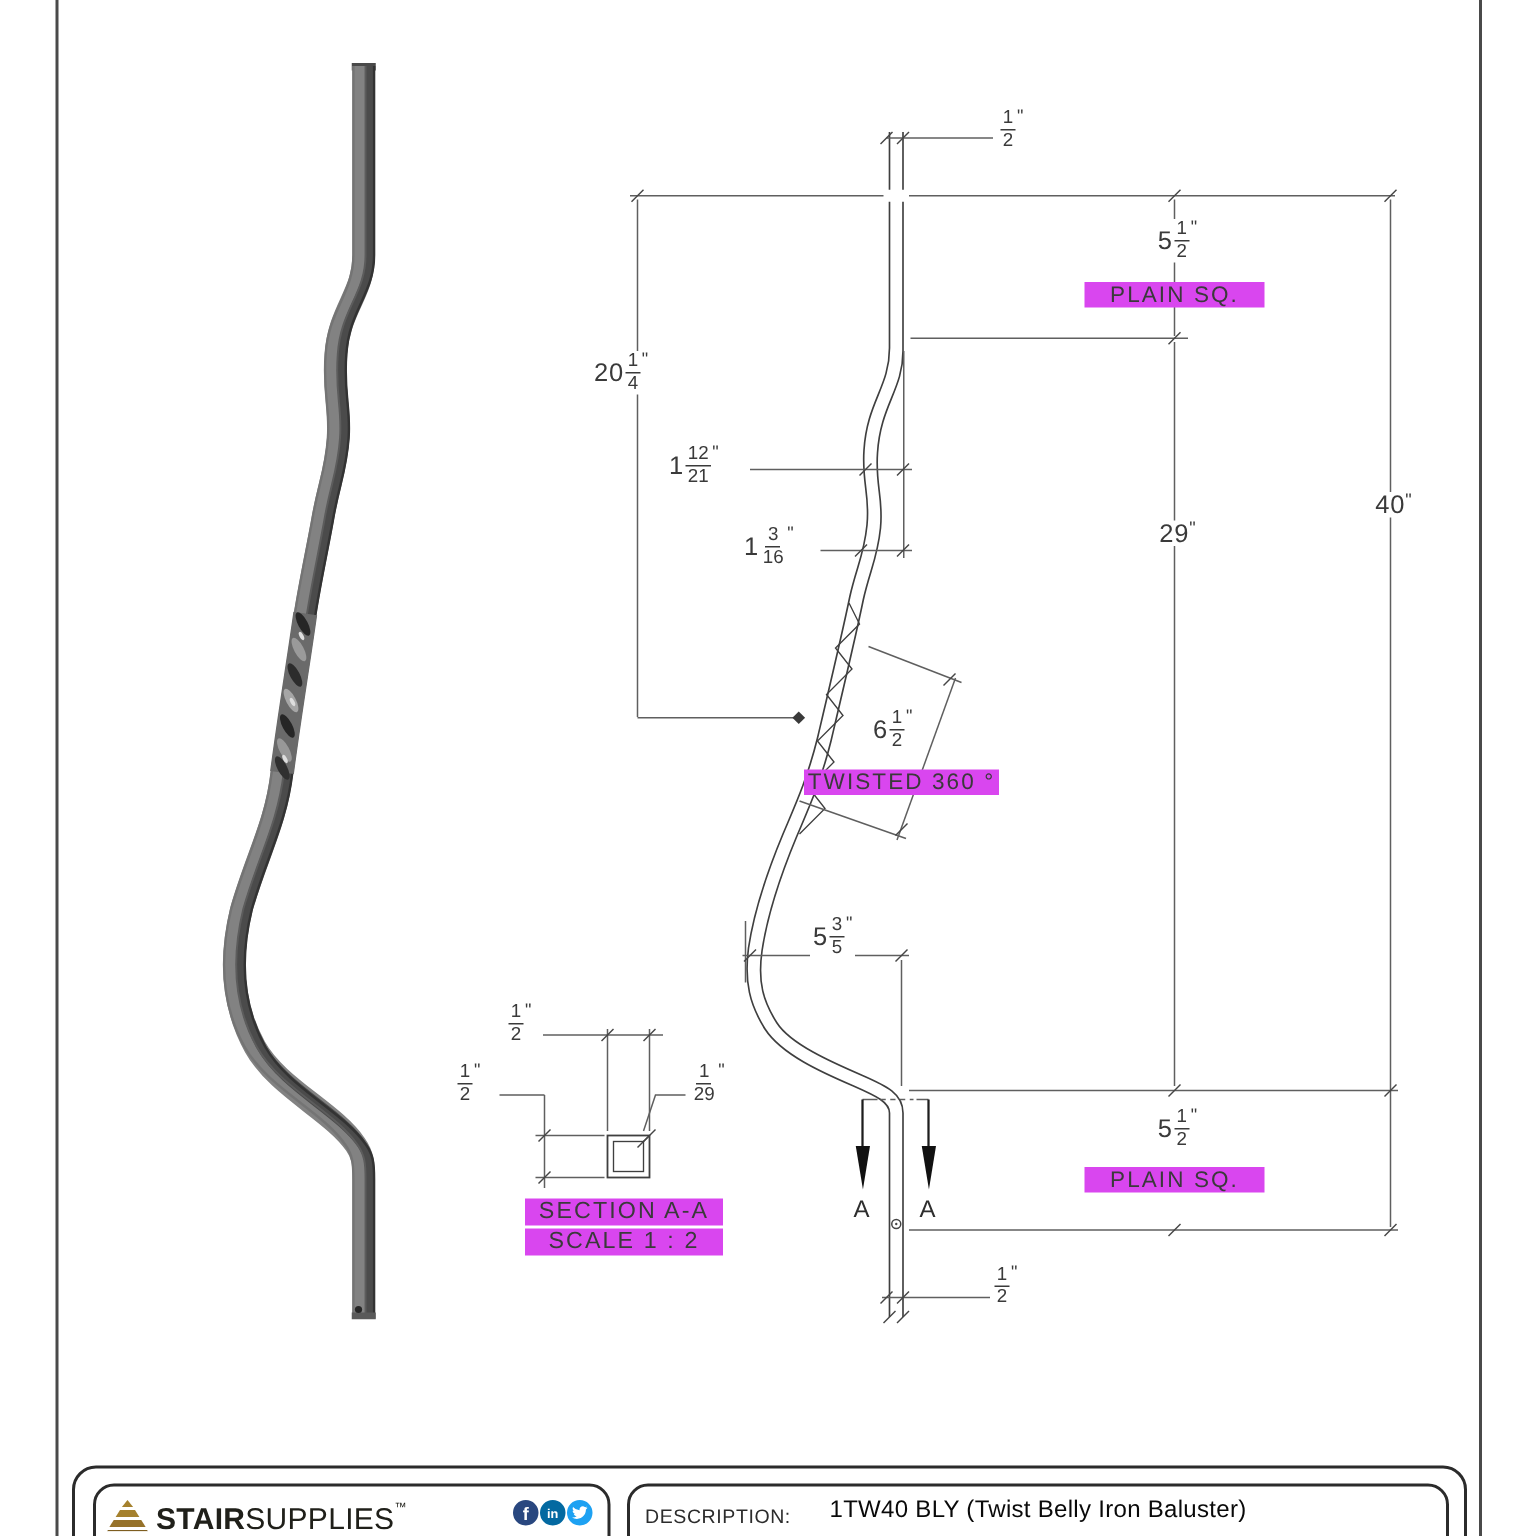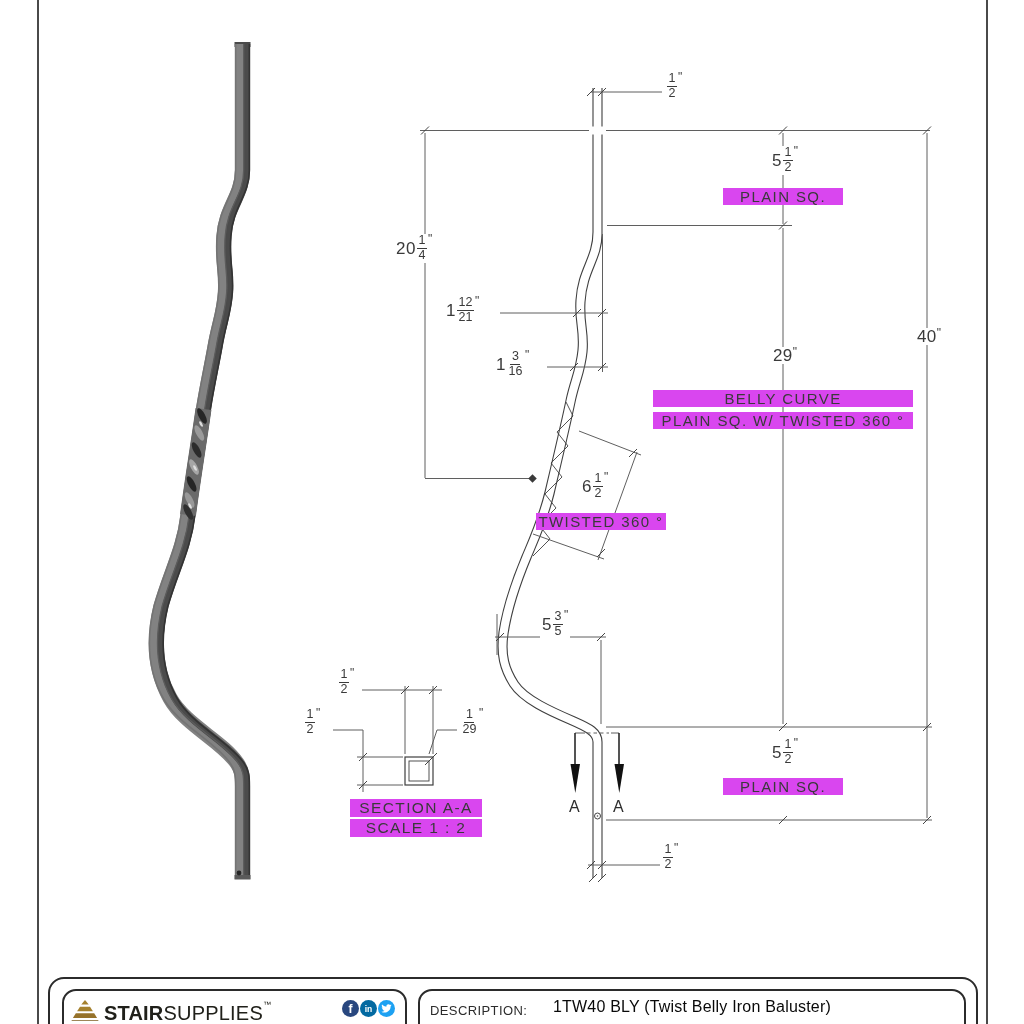--- a/index.html
+++ b/index.html
@@ -210,22 +210,20 @@
     <span class="whole">40</span>
 
     <span class="unit">"</span>
   </div>
 
   <div class="dim ctr" style="left:653px;top:347px;width:260px;">
     <span class="whole">29</span>
 
     <span class="unit">"</span>
   </div>
-  <div class="lbl" style="left:653px;top:390px;width:260px;">BELLY CURVE</div>
-  <div class="lbl" style="left:653px;top:412px;width:260px;">PLAIN SQ. W/ TWISTED 360 °</div>
 
   <div class="dim" style="left:580px;top:472px;">
     <span class="whole">6</span>
     <span class="frac">
         <span class="num">1</span>
         <span class="den">2</span>
       </span>
     <span class="unit">"</span>
   </div>
   <div class="lbl" style="left:536px;top:513px;width:130px;">TWISTED 360 °</div>

